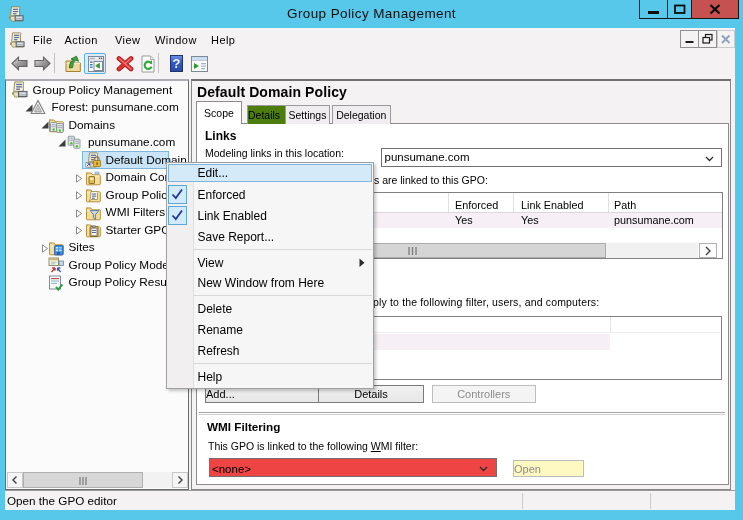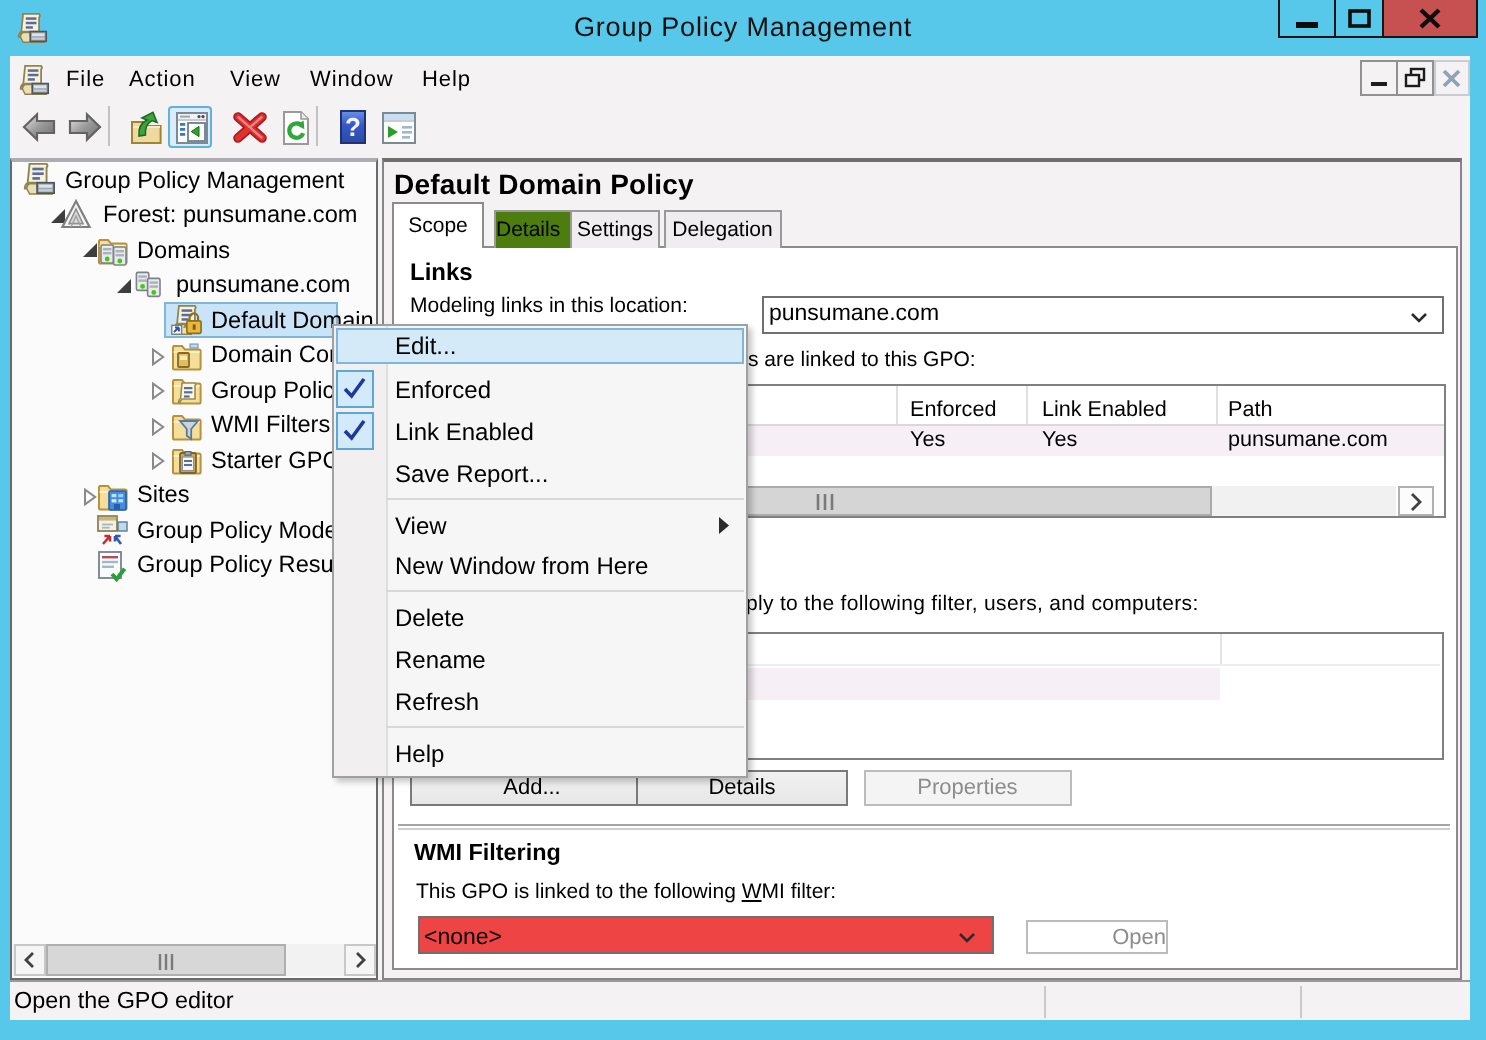--- a/index.html
+++ b/index.html
@@ -339,35 +339,35 @@
 <div class="a" style="left:698.5px;top:243px;width:18px;height:15px;border:1px solid #B0B0B0;background:#FCFCFC;box-sizing:border-box">
  <svg width="16" height="14">
       <path d="M6,3 L10,7 L6,11" fill="none" stroke="#3F3F3F" stroke-width="1.4"></path>
     </svg></div>
 
 <div class="t" style="left:373px;top:296px;letter-spacing:0.16px">ply to the following filter, users, and computers:</div>
 <div class="a" style="left:204px;top:315.5px;width:517.5px;height:64px;background:#FFFFFF;border:1px solid #7E8184;box-sizing:border-box"></div>
 <div class="vl" style="left:610px;top:316.5px;height:15px;background:#E4E4E4"></div>
 <div class="hl" style="left:205px;top:331.5px;width:515px;background:#EEEEEE"></div>
 <div class="a" style="left:205px;top:334px;width:405px;height:15.5px;background:#F6EFF5"></div>
-<div class="a" style="left:205px;top:385px;width:122px;height:17.5px;background:linear-gradient(#F2F1F2,#E8E7E8);border:1px solid #7A7A7A;box-sizing:border-box;font-size:11px;text-align:center;padding-top:2px">Add...</div>
+<div class="a" style="left:205px;top:385px;width:122px;height:17.5px;background:linear-gradient(#F2F1F2,#E8E7E8);border:1px solid #7A7A7A;box-sizing:border-box;font-size:11px;padding-top:2px">Add...</div>
 <div class="a" style="left:318px;top:385px;width:106px;height:17.5px;background:linear-gradient(#F2F1F2,#E8E7E8);border:1px solid #7A7A7A;box-sizing:border-box;font-size:11px;text-align:center;padding-top:2px">Details</div>
-<div class="a" style="left:431.5px;top:385px;width:104.5px;height:17.5px;background:#F5F4F5;border:1px solid #BCBCBC;box-sizing:border-box;font-size:11px;text-align:center;padding-top:2px;color:#8C8C8C">Properties</div>
+<div class="a" style="left:431.5px;top:385px;width:104.5px;height:17.5px;background:#F5F4F5;border:1px solid #BCBCBC;box-sizing:border-box;font-size:11px;text-align:center;padding-top:2px;color:#8C8C8C">Controllers</div>
 
 <div class="hl" style="left:199px;top:411.5px;width:526px;background:#A5A5A5"></div>
 <div class="hl" style="left:199px;top:414px;width:526px;background:#CFCFCF"></div>
 <div class="t" style="left:207px;top:420px;font-size:11.7px;font-weight:bold">WMI Filtering</div>
 <div class="t" style="left:208px;top:440px">This GPO is linked to the following <span style="text-decoration:underline">W</span>MI filter:</div>
 <div class="a" style="left:208.5px;top:457.5px;width:288px;height:19.5px;background:#ef4444;border:1px solid #707070;box-sizing:border-box">
  <div class="t" style="left:2.5px;top:4px;font-size:11.5px">&lt;none&gt;</div>
  <svg style="position:absolute;right:8px;top:7px" width="9" height="6">
       <path d="M1,1 L4.5,4.5 L8,1" fill="none" stroke="#2B2B2B" stroke-width="1.3"></path>
     </svg>
 </div>
-<div class="a" style="left:513px;top:460px;width:71px;height:17px;background:#ffffff;border:1px solid #BCBCBC;box-sizing:border-box;font-size:11px;text-align:right;padding-top:2px;color:#8C8C8C">Open</div>
+<div class="a" style="left:513px;top:460px;width:71px;height:17px;background:#fef9c3;border:1px solid #BCBCBC;box-sizing:border-box;font-size:11px;text-align:left;padding-top:2px;color:#8C8C8C">Open</div>
 
 <div class="hl" style="left:5px;top:490px;width:730px;background:#9A9A9A"></div>
 <div class="t" style="left:7px;top:494px;font-size:11.7px">Open the GPO editor</div>
 <div class="vl" style="left:521.5px;top:492.5px;height:16px;background:#C9C9C9"></div>
 <div class="vl" style="left:649.5px;top:492.5px;height:16px;background:#C9C9C9"></div>
 
 <div class="a" style="left:166px;top:162px;width:208px;height:227px;background:#F7F6F7;border:1px solid #A0A0A0;box-sizing:border-box;box-shadow:2px 2px 3px rgba(0,0,0,0.22)">
  <div class="a" style="left:0;top:0;width:26px;height:100%;background:#F1EFF0"></div>
  <div class="vl" style="left:26px;top:0;height:100%;background:#E0DEDF"></div>
 </div>

